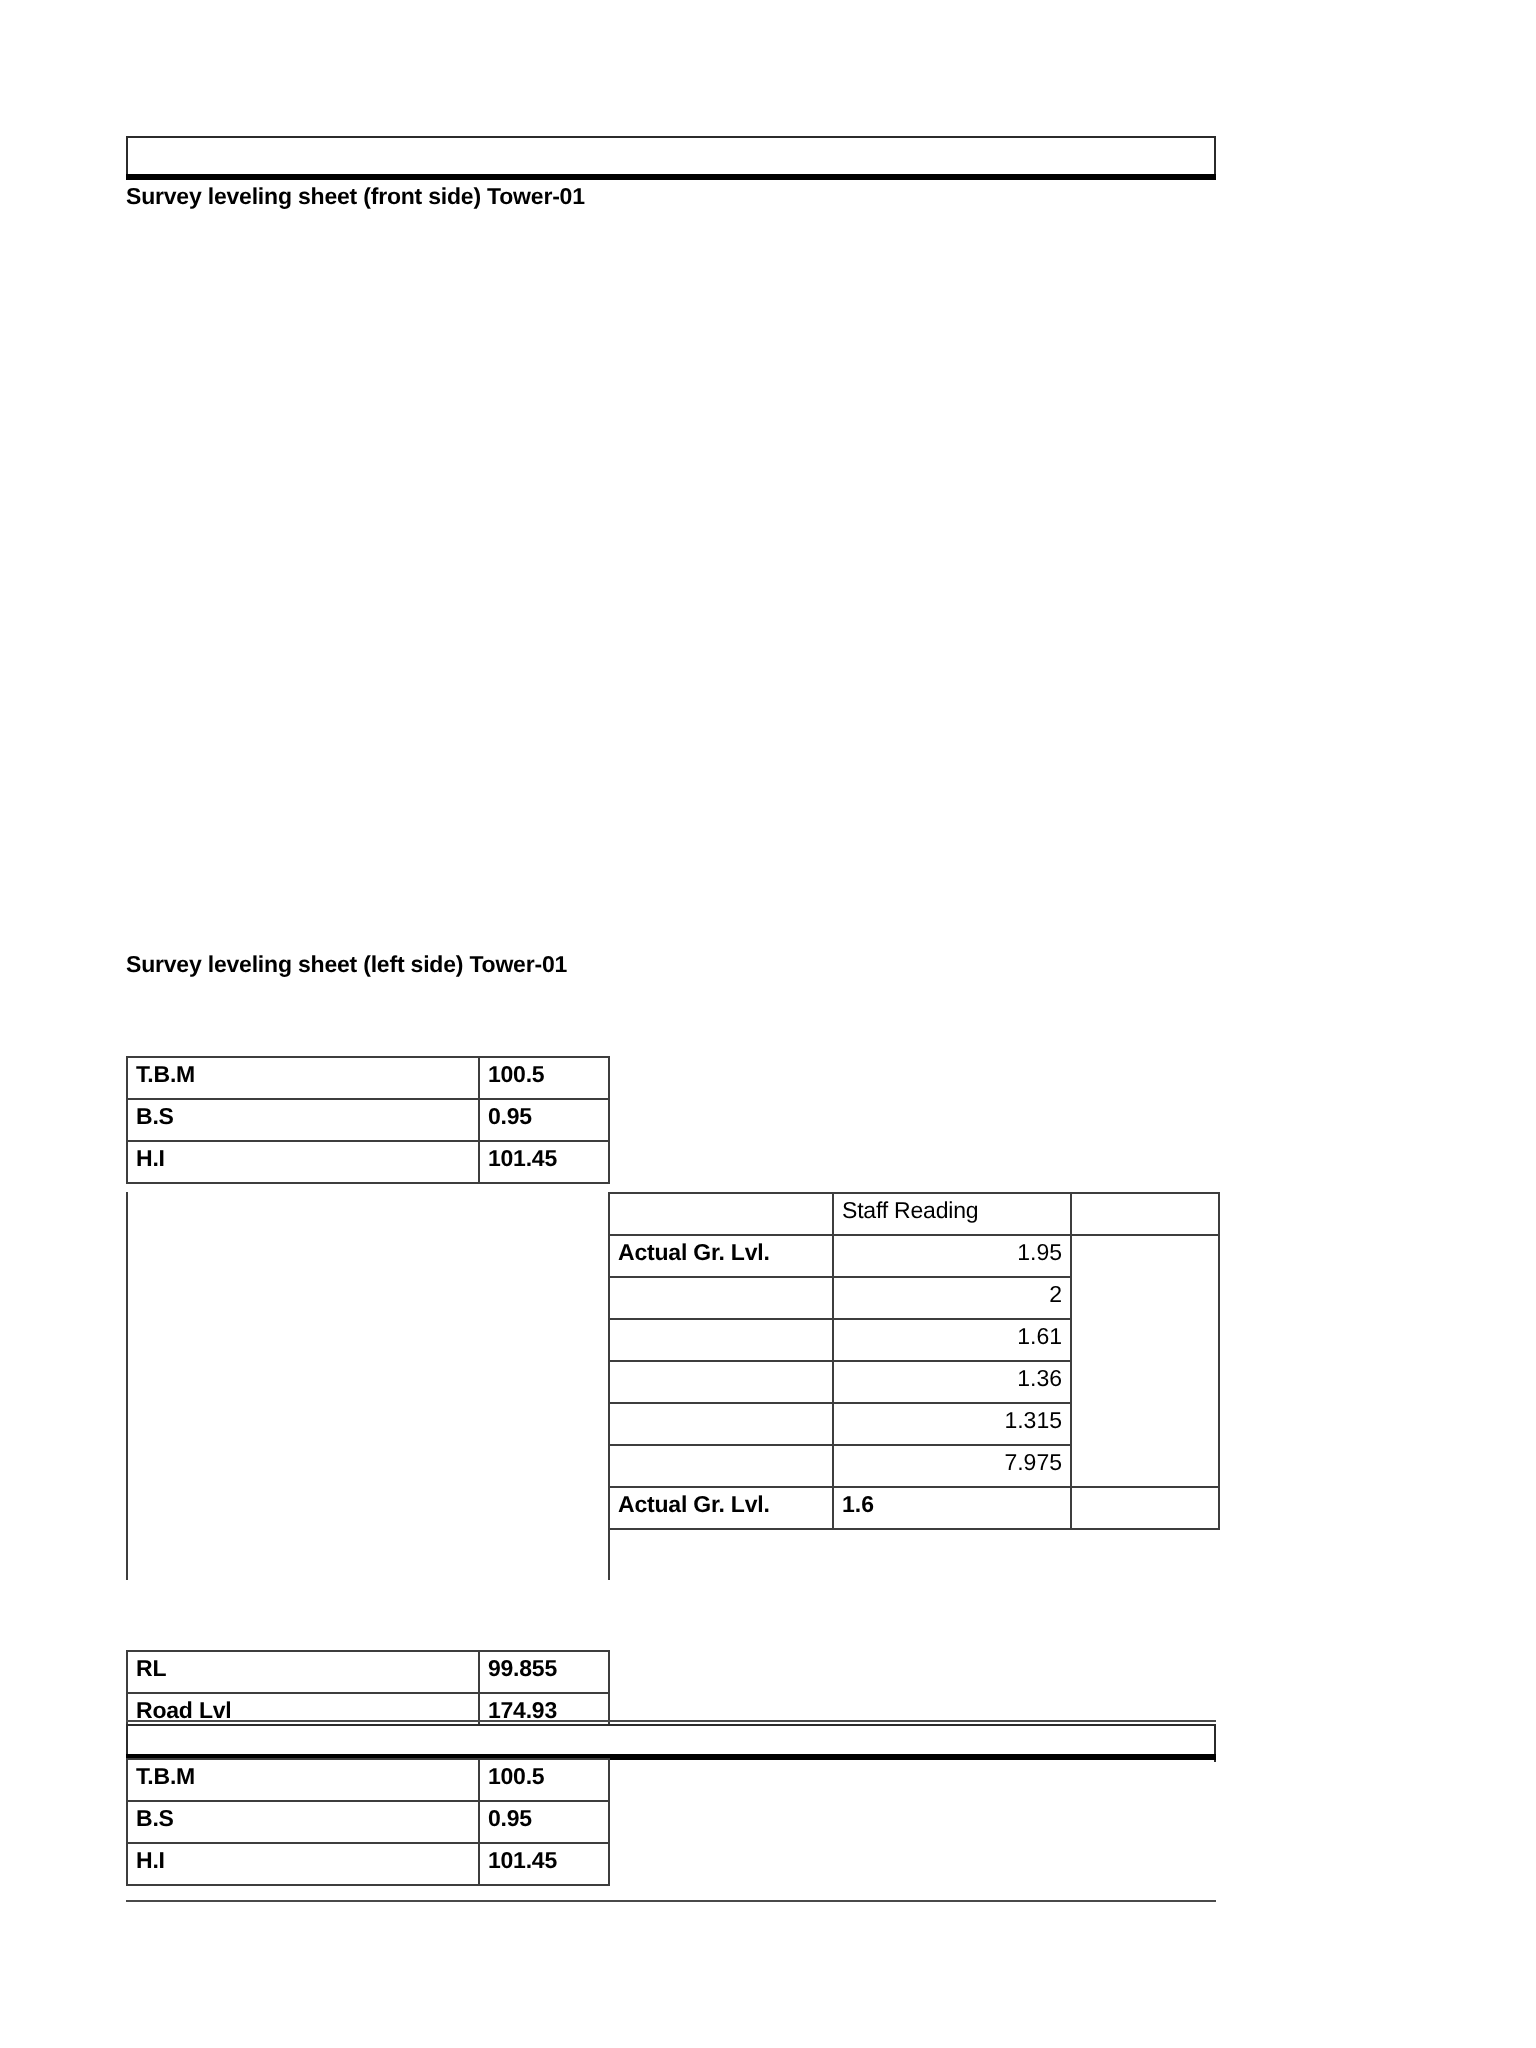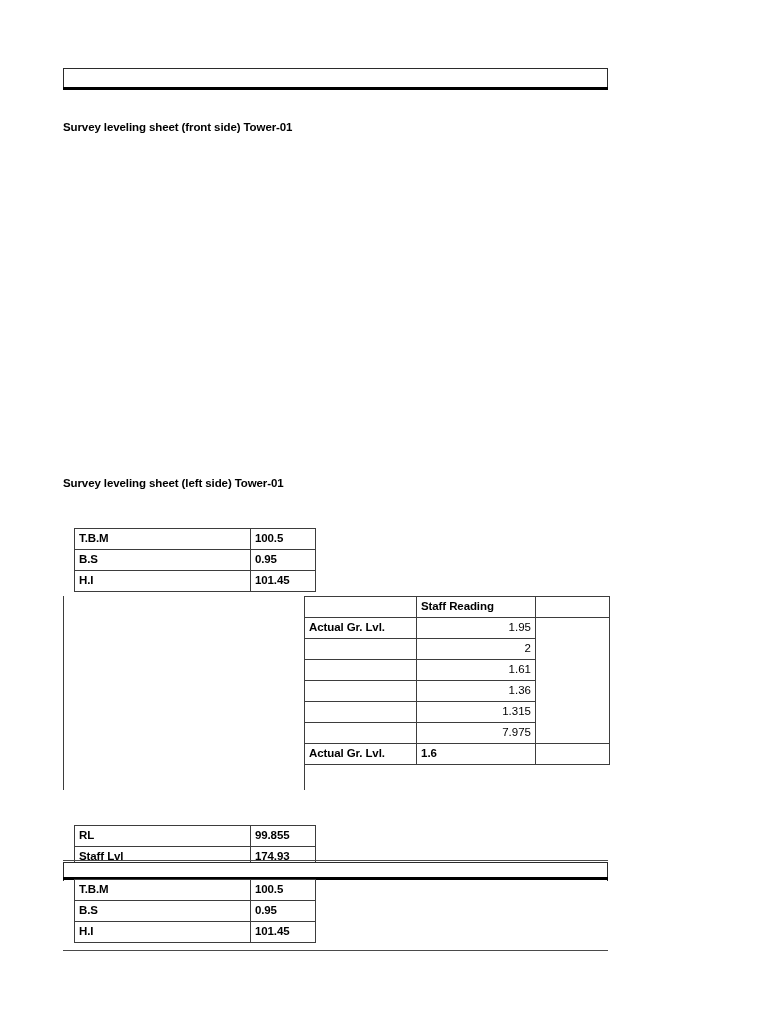--- a/index.html
+++ b/index.html
@@ -91,28 +91,28 @@
     font-weight: normal;
     padding-right: 4px;
   }
   td.num-b {
     text-align: left;
     font-weight: bold;
     padding-right: 4px;
     margin-top: 20px;
   }
   td.hdr {
-    font-weight: bold;
+    font-weight: normal;
     letter-spacing: -0.1px;
     white-space: nowrap;
   }
   td.blank { }
 
   
-  .tbl-left { left: 74px; width: 242px; }
+  .tbl-left { left: 63px; width: 242px; }
   .tbl-left td:first-child { width: 165px; }
   .tbl-left td:last-child  { width: 61px; }
 
   
   .tbl-staff { left: 304px; width: 305px; }
   .tbl-staff td.c1 { width: 112px; }
   .tbl-staff td.c2 { width: 119px; }
   .tbl-staff td.c3 { width: 74px; }
 
   
@@ -127,21 +127,21 @@
   }
 </style>
 </head>
 <body>
 
 <div class="page">
 
   <div class="banner-box" style="top:68px;"></div>
   <div class="banner-rule" style="top:87px;"></div>
 
-  <div class="doc-heading" style="top:92px;margin-top:28px;">Survey leveling sheet (front side) Tower-01</div>
+  <div class="doc-heading" style="top:92px;">Survey leveling sheet (front side) Tower-01</div>
 
   <div class="doc-heading" style="top:476px;">Survey leveling sheet (left side) Tower-01</div>
 
   <table class="grid tbl-left" style="top:528px;">
     <tbody>
         <tr>
       <td class="lbl">T.B.M</td>
       <td class="val">100.5</td>
     </tr>
     <tr>
@@ -198,21 +198,21 @@
   </tbody>
     </table>
 
   <table class="grid tbl-left" style="top:789px;margin-top:36px;">
     <tbody>
         <tr>
       <td class="lbl">RL</td>
       <td class="val">99.855</td>
     </tr>
     <tr>
-      <td class="lbl">Staff Lvl</td>
+      <td class="lbl">Road Lvl</td>
       <td class="val">174.93</td>
     </tr>
   </tbody>
     </table>
 
   <div class="banner-thinrule" style="top:860px;"></div>
   <div class="banner-box" style="top:862px;"></div>
   <div class="banner-rule" style="top:877px;"></div>
 
   <table class="grid tbl-left" style="top:879px;">

